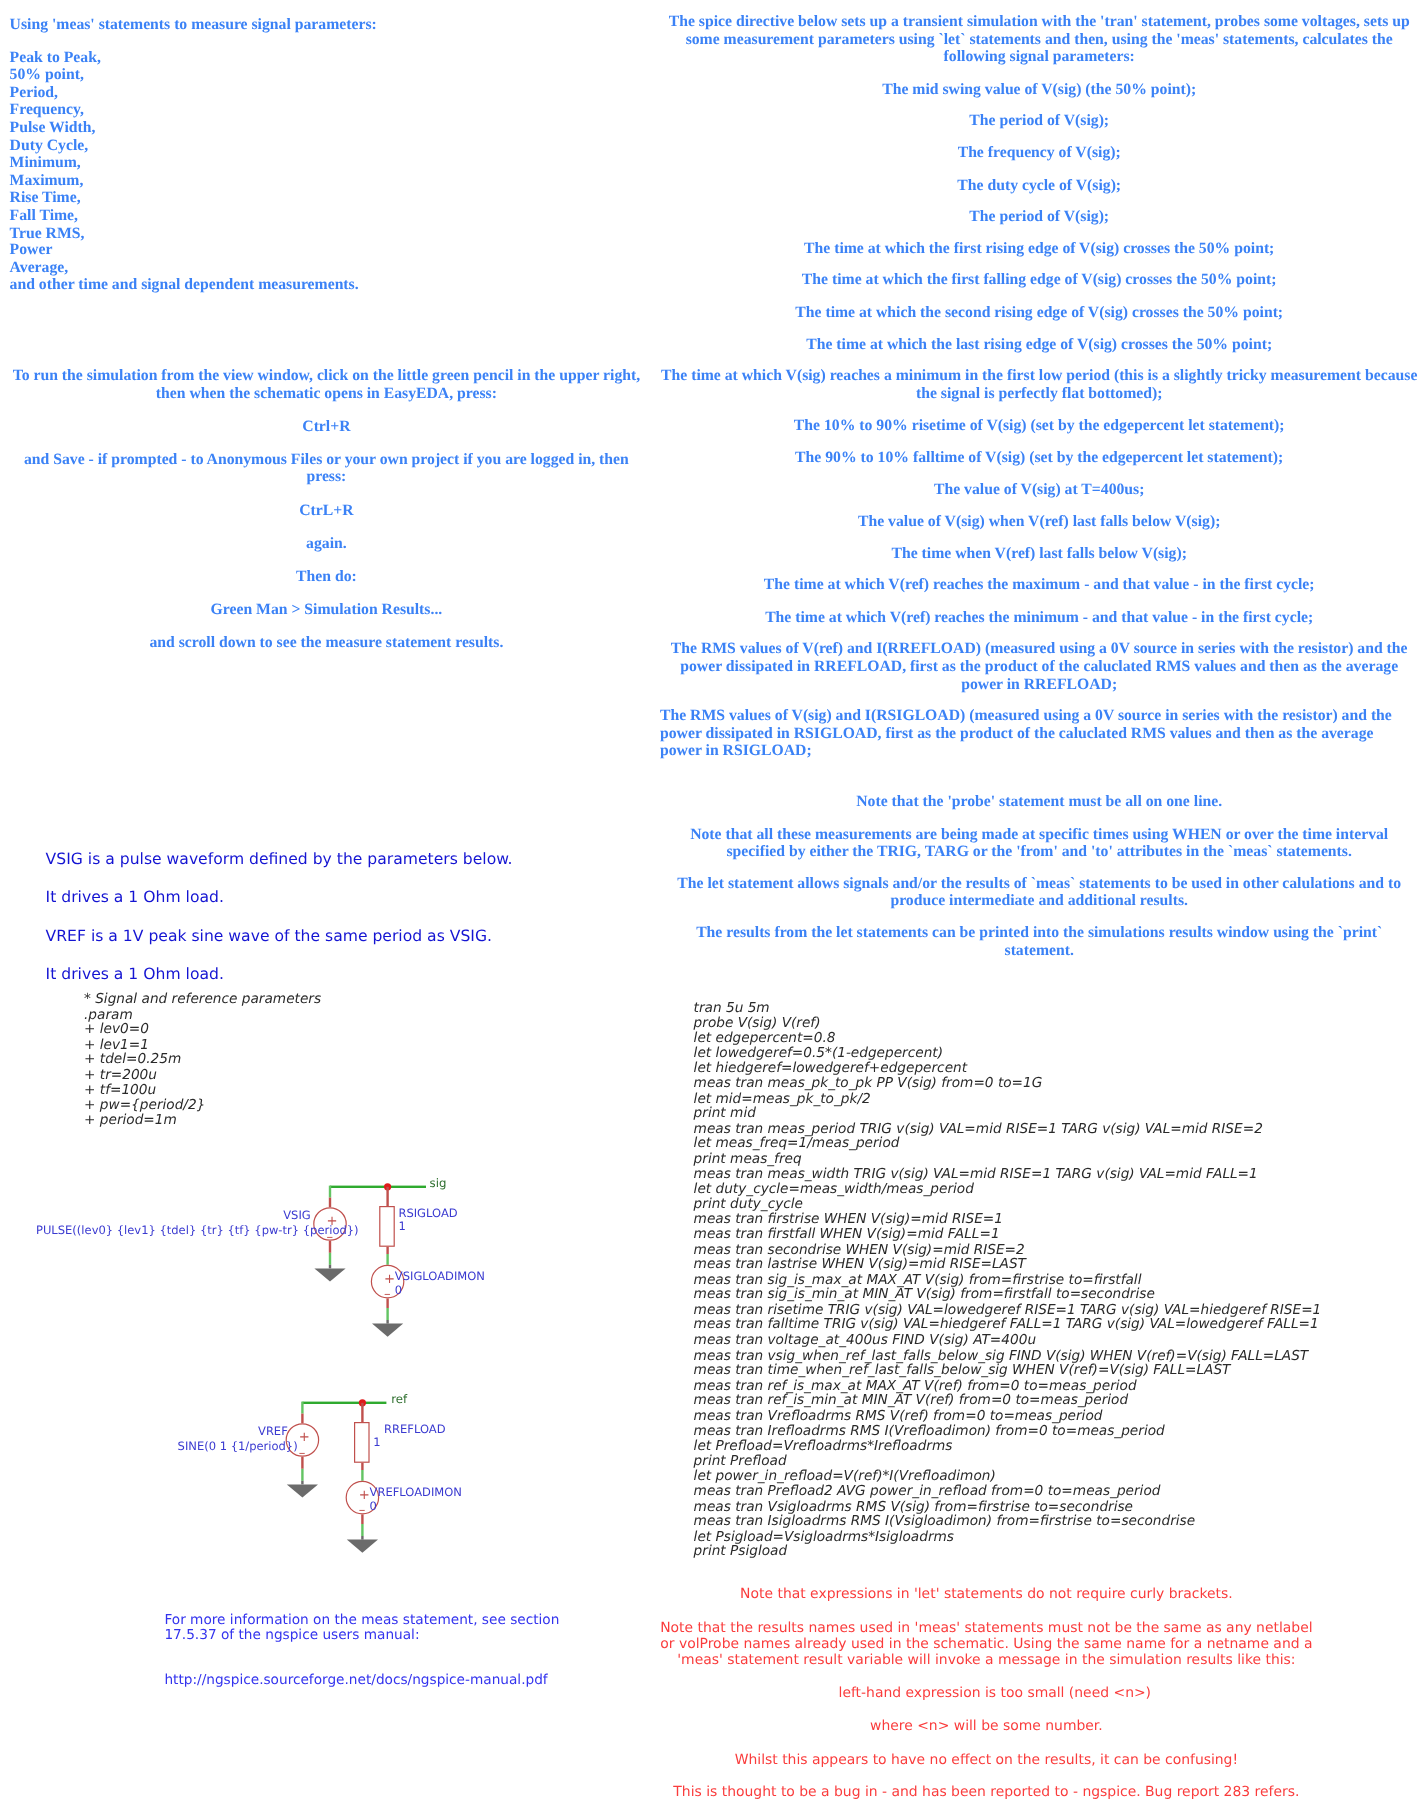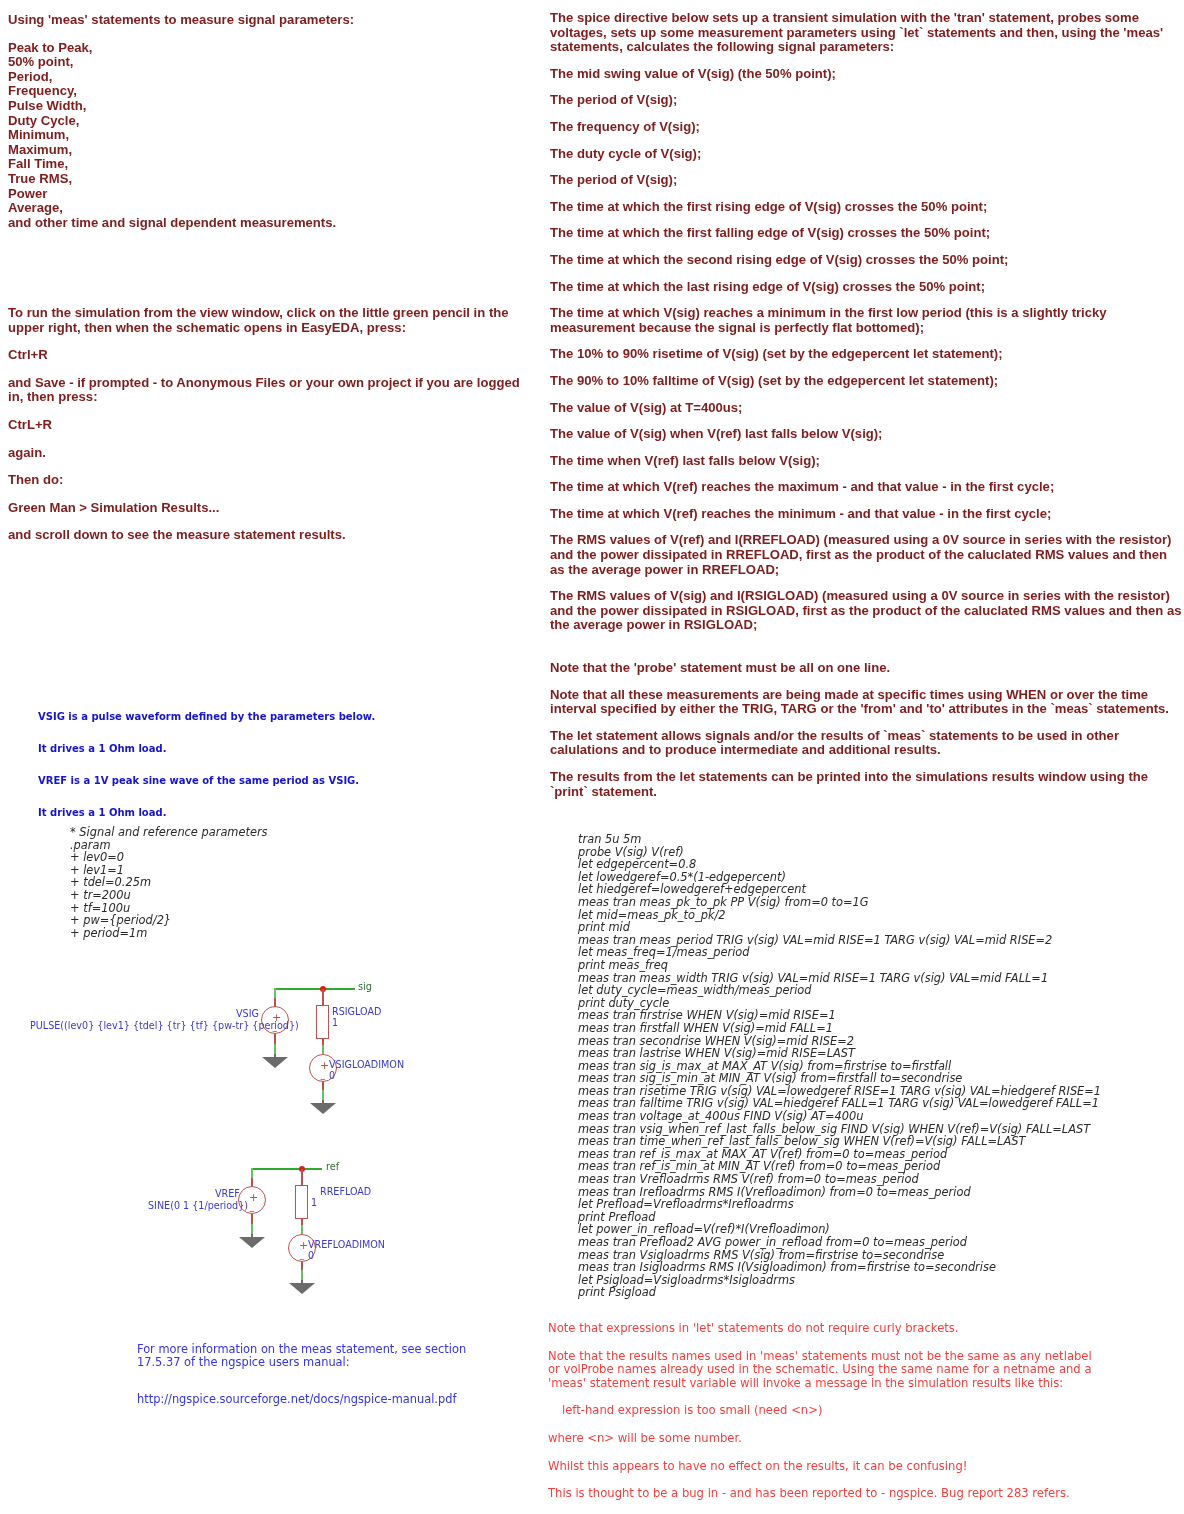--- a/index.html
+++ b/index.html
@@ -9,30 +9,30 @@
     height: 1514px;
     background: #ffffff;
     font-family: "DejaVu Sans", sans-serif;
     position: relative;
     overflow: hidden;
   }
   .page { position: relative; width: 1184px; height: 1514px; }
 
   
   .blue-bold {
-    color: #7f1d1d;
+    color: #3b82f6;
     font-weight: bold;
     font-size: 13.1px;
     line-height: 14.6px;
-    font-family: Liberation Sans, sans-serif;
+    font-family: Liberation Serif, serif;
   }
   .blue-bold-sm {
     color: #1414d2;
-    font-weight: bold;
-    font-size: 10px;
+    font-weight: normal;
+    font-size: 13px;
     line-height: 14px;
   }
   .blue-plain {
     color: #3333ee;
     font-size: 11.4px;
     line-height: 13.4px;
     font-weight: normal;
   }
   .red-plain {
     color: #fa3c3c;
@@ -54,21 +54,21 @@
     line-height: 11px;
     white-space: nowrap;
   }
   .net-label {
     color: #2f6f2f;
     font-size: 9.8px;
     white-space: nowrap;
   }
 
   
-  .p { margin: 0 0 13px 0; }
+  .p { margin: 0 0 13px 0; text-align: center; }
 
   
   #left-col { position: absolute; left: 8px; top: 13px; width: 528px; }
   #left-col .hdr { margin: 0 0 13px 0; }
   #left-col .list { margin: 0 0 0 0; }
 
   #left-run { position: absolute; left: 8px; top: 306px; width: 528px; }
 
   #vsig-desc { position: absolute; left: 38px; top: 710px; width: 480px; }
   #vsig-desc .l { margin: 0 0 18px 0; }
@@ -130,20 +130,21 @@
     <div class="blue-bold hdr">Using 'meas' statements to measure signal parameters:</div>
     <div class="blue-bold list">
       <div>Peak to Peak,</div>
       <div>50% point,</div>
       <div>Period,</div>
       <div>Frequency,</div>
       <div>Pulse Width,</div>
       <div>Duty Cycle,</div>
       <div>Minimum,</div>
       <div>Maximum,</div>
+      <div>Rise Time,</div>
       <div>Fall Time,</div>
       <div>True RMS,</div>
       <div>Power</div>
       <div>Average,</div>
       <div>and other time and signal dependent measurements.</div>
     </div>
   </div>
 
   <div id="left-run">
     <div class="blue-bold p">To run the simulation from the view window, click on the little green pencil in the upper right, then when the schematic opens in EasyEDA, press:</div>

